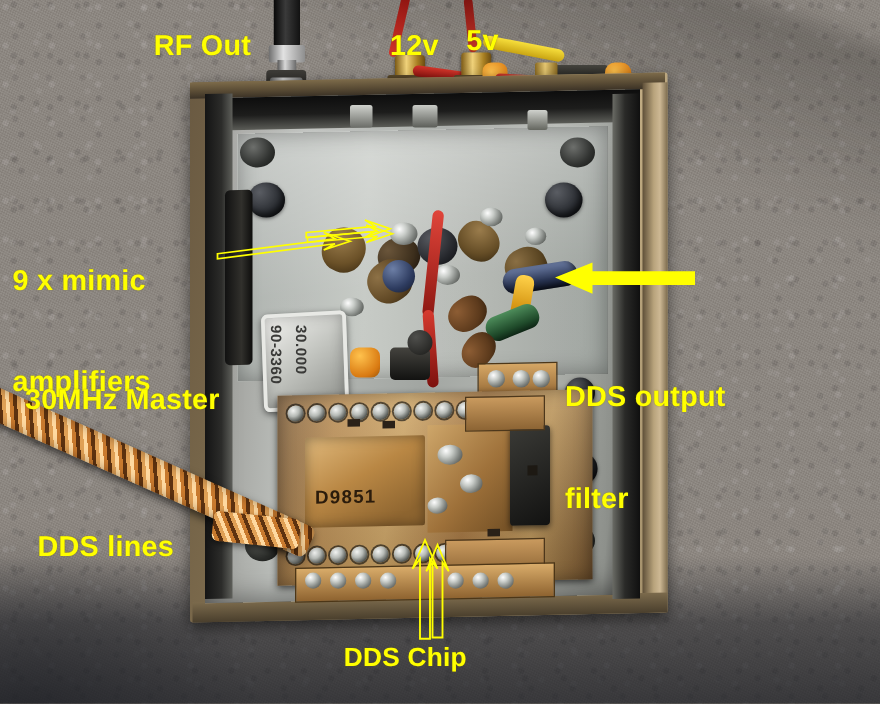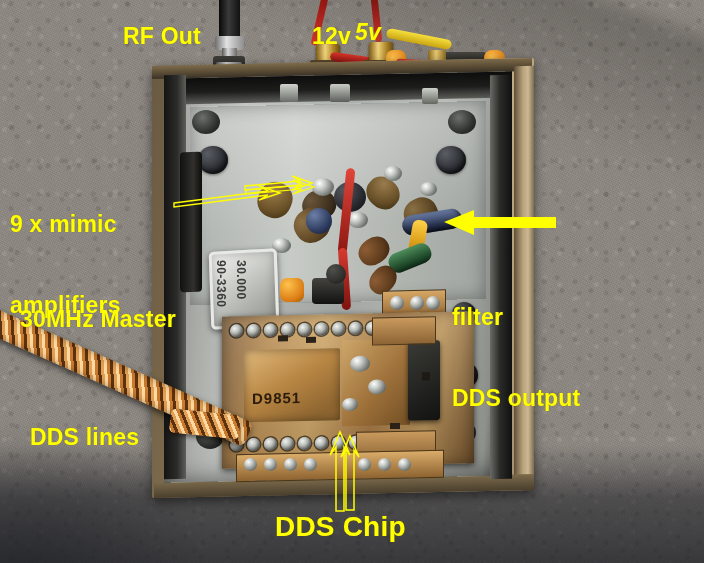--- a/index.html
+++ b/index.html
@@ -395,35 +395,35 @@
     <g>
       <path d="M 336 511 L 336 447 L 330 455 L 340 432 L 350 455 L 344 447 L 344 511 Z" fill="none" stroke="#ffff00" stroke-width="1.5"></path>
       <path d="M 346 510 L 346 450 L 341 457 L 350 436 L 359 457 L 354 450 L 354 510 Z" fill="none" stroke="#ffff00" stroke-width="1.5"></path>
     </g>
   </svg>
 
   <div class="anno" style="left:123px;top:24px;">RF Out</div>
 
   <div class="anno" style="left:312px;top:24px;">12v</div>
 
-  <div class="anno" style="left:355px;top:20px;font-style:italic;">5v</div>
+  <div class="anno" style="left:373px;top:20px;">5v</div>
 
   <div class="anno" style="left:10px;top:157px;line-height:27px;">
     <div>9 x mimic</div>
     <div>amplifiers</div>
   </div>
 
   <div class="anno" style="left:20px;top:252px;line-height:27px;">
     <div>30MHz Master</div>
   </div>
 
   <div class="anno" style="left:452px;top:250px;line-height:27px;">
+    <div>DDS output</div>
     <div>filter</div>
-    <div>DDS output</div>
   </div>
 
   <div class="anno" style="left:30px;top:370px;line-height:27px;">
     <div>DDS lines</div>
   </div>
 
-  <div class="anno" style="left:275px;top:514px;font-size:28px;">DDS Chip</div>
+  <div class="anno" style="left:275px;top:514px;font-size:21px;">DDS Chip</div>
 
 </div>
 
 </body></html>

